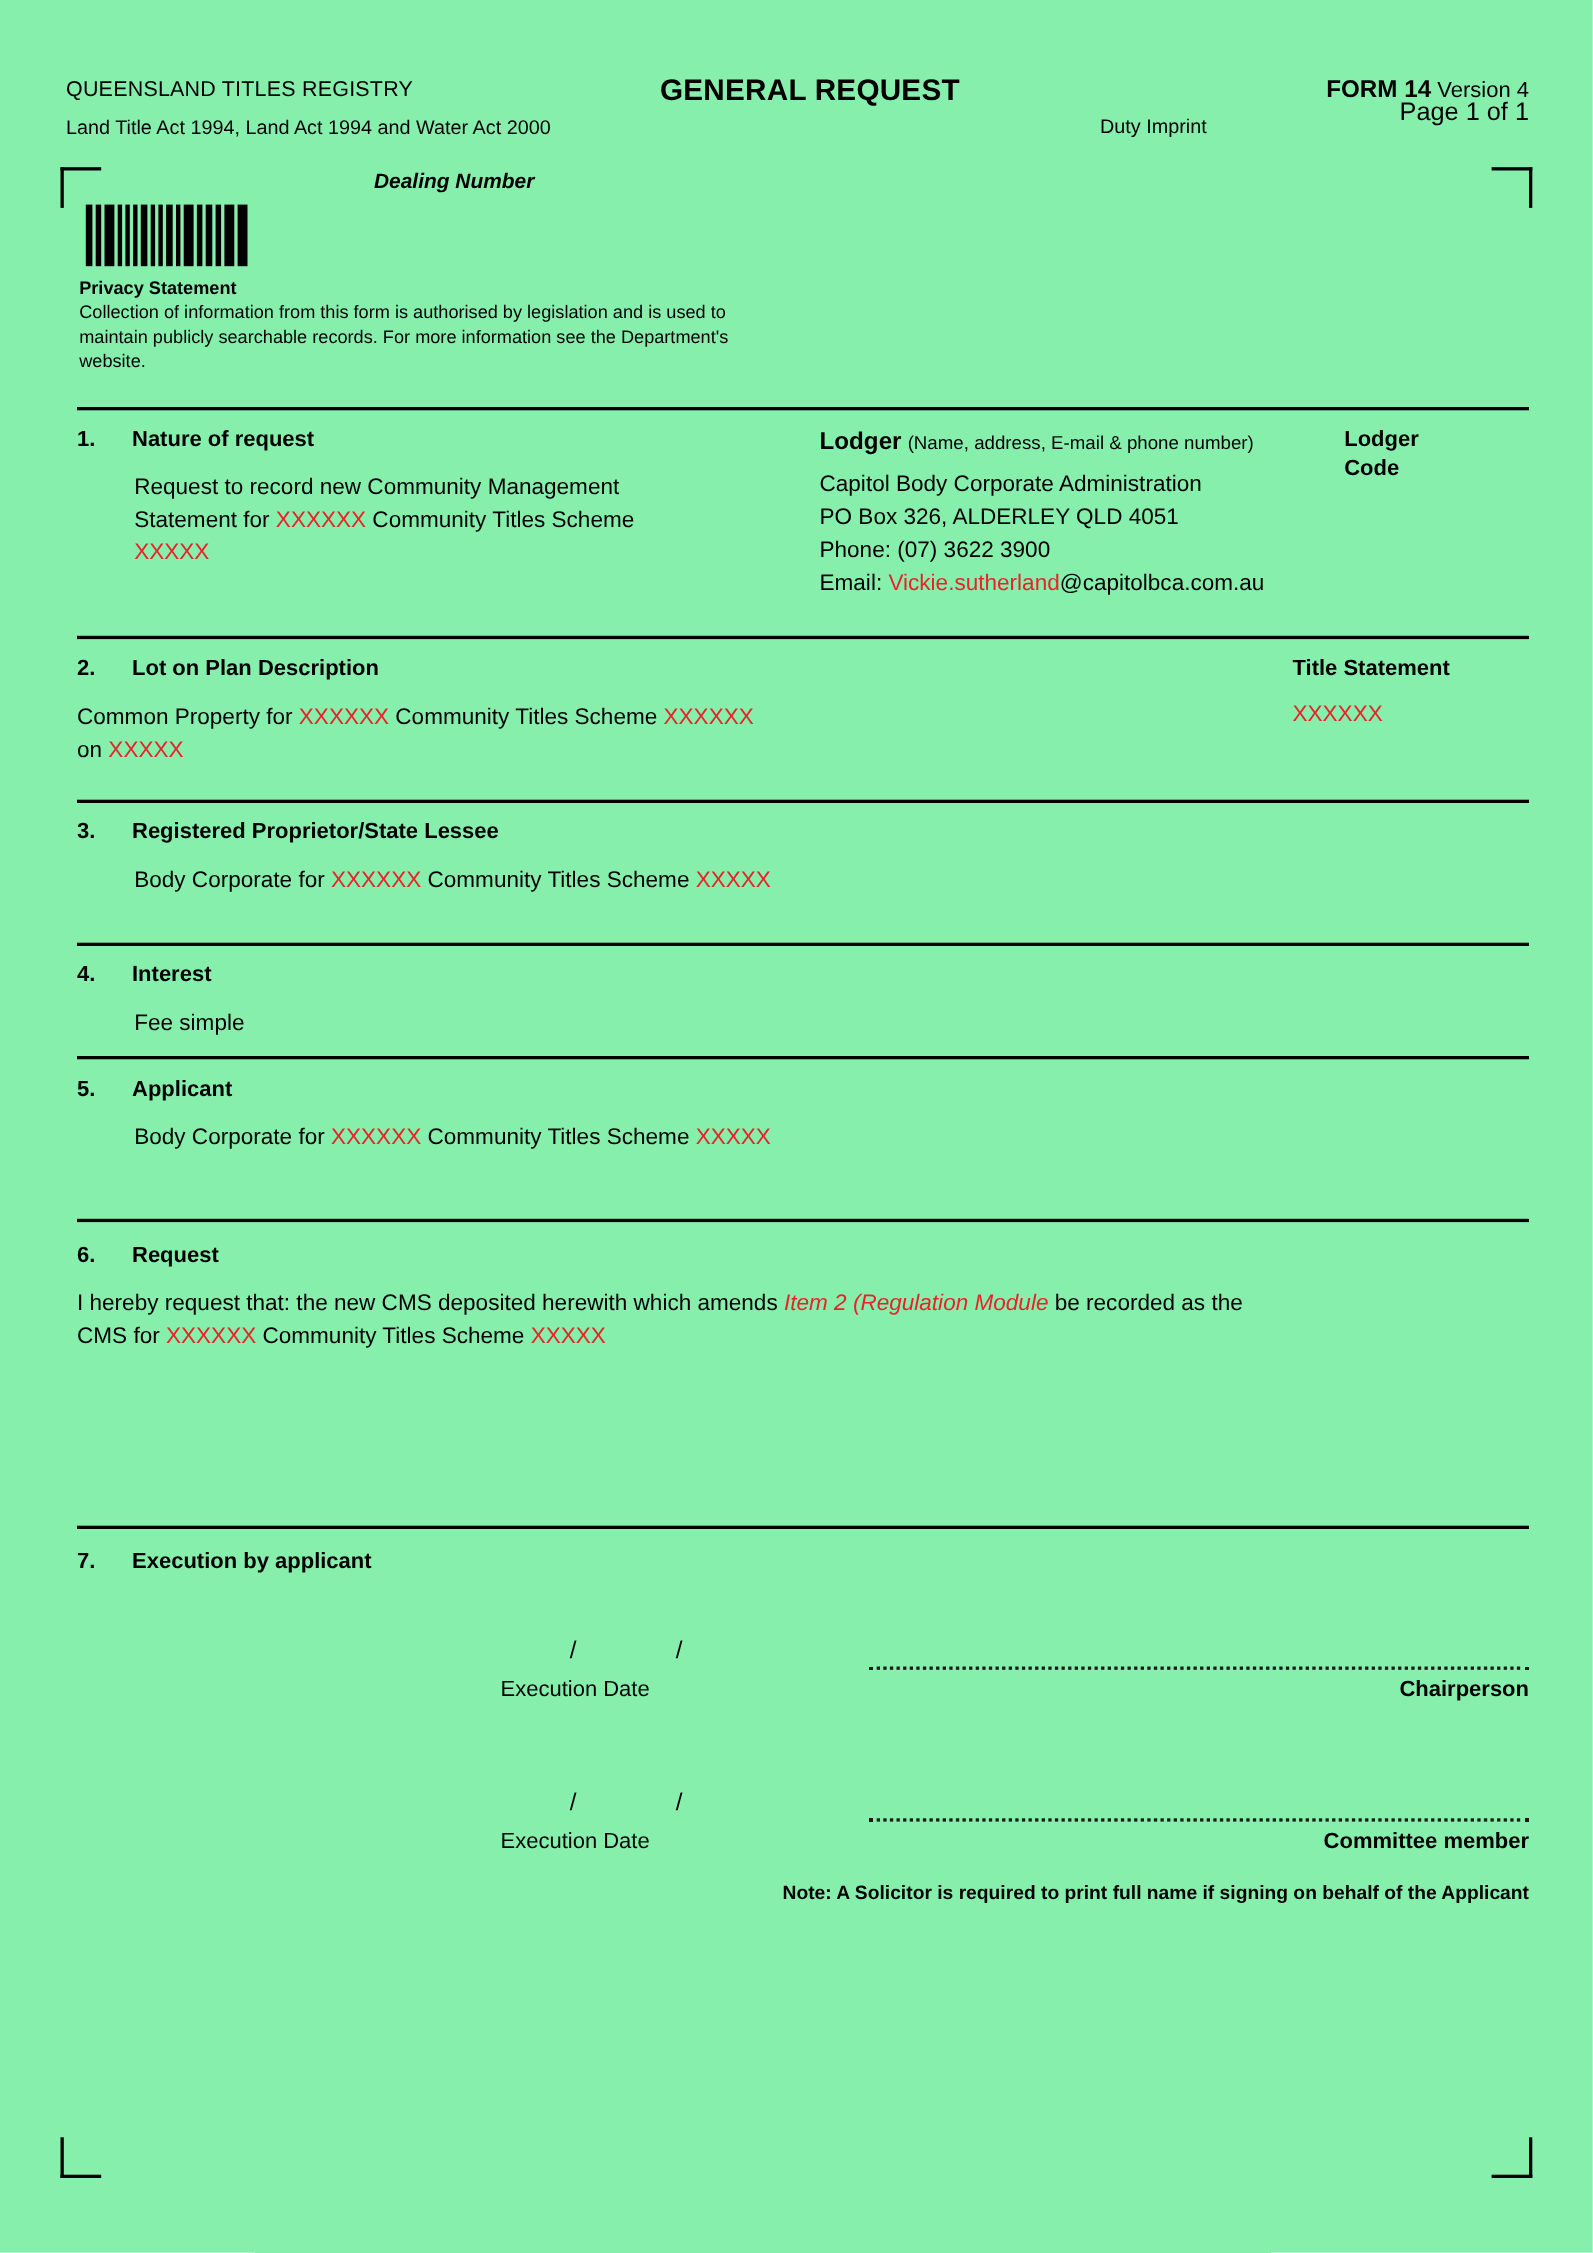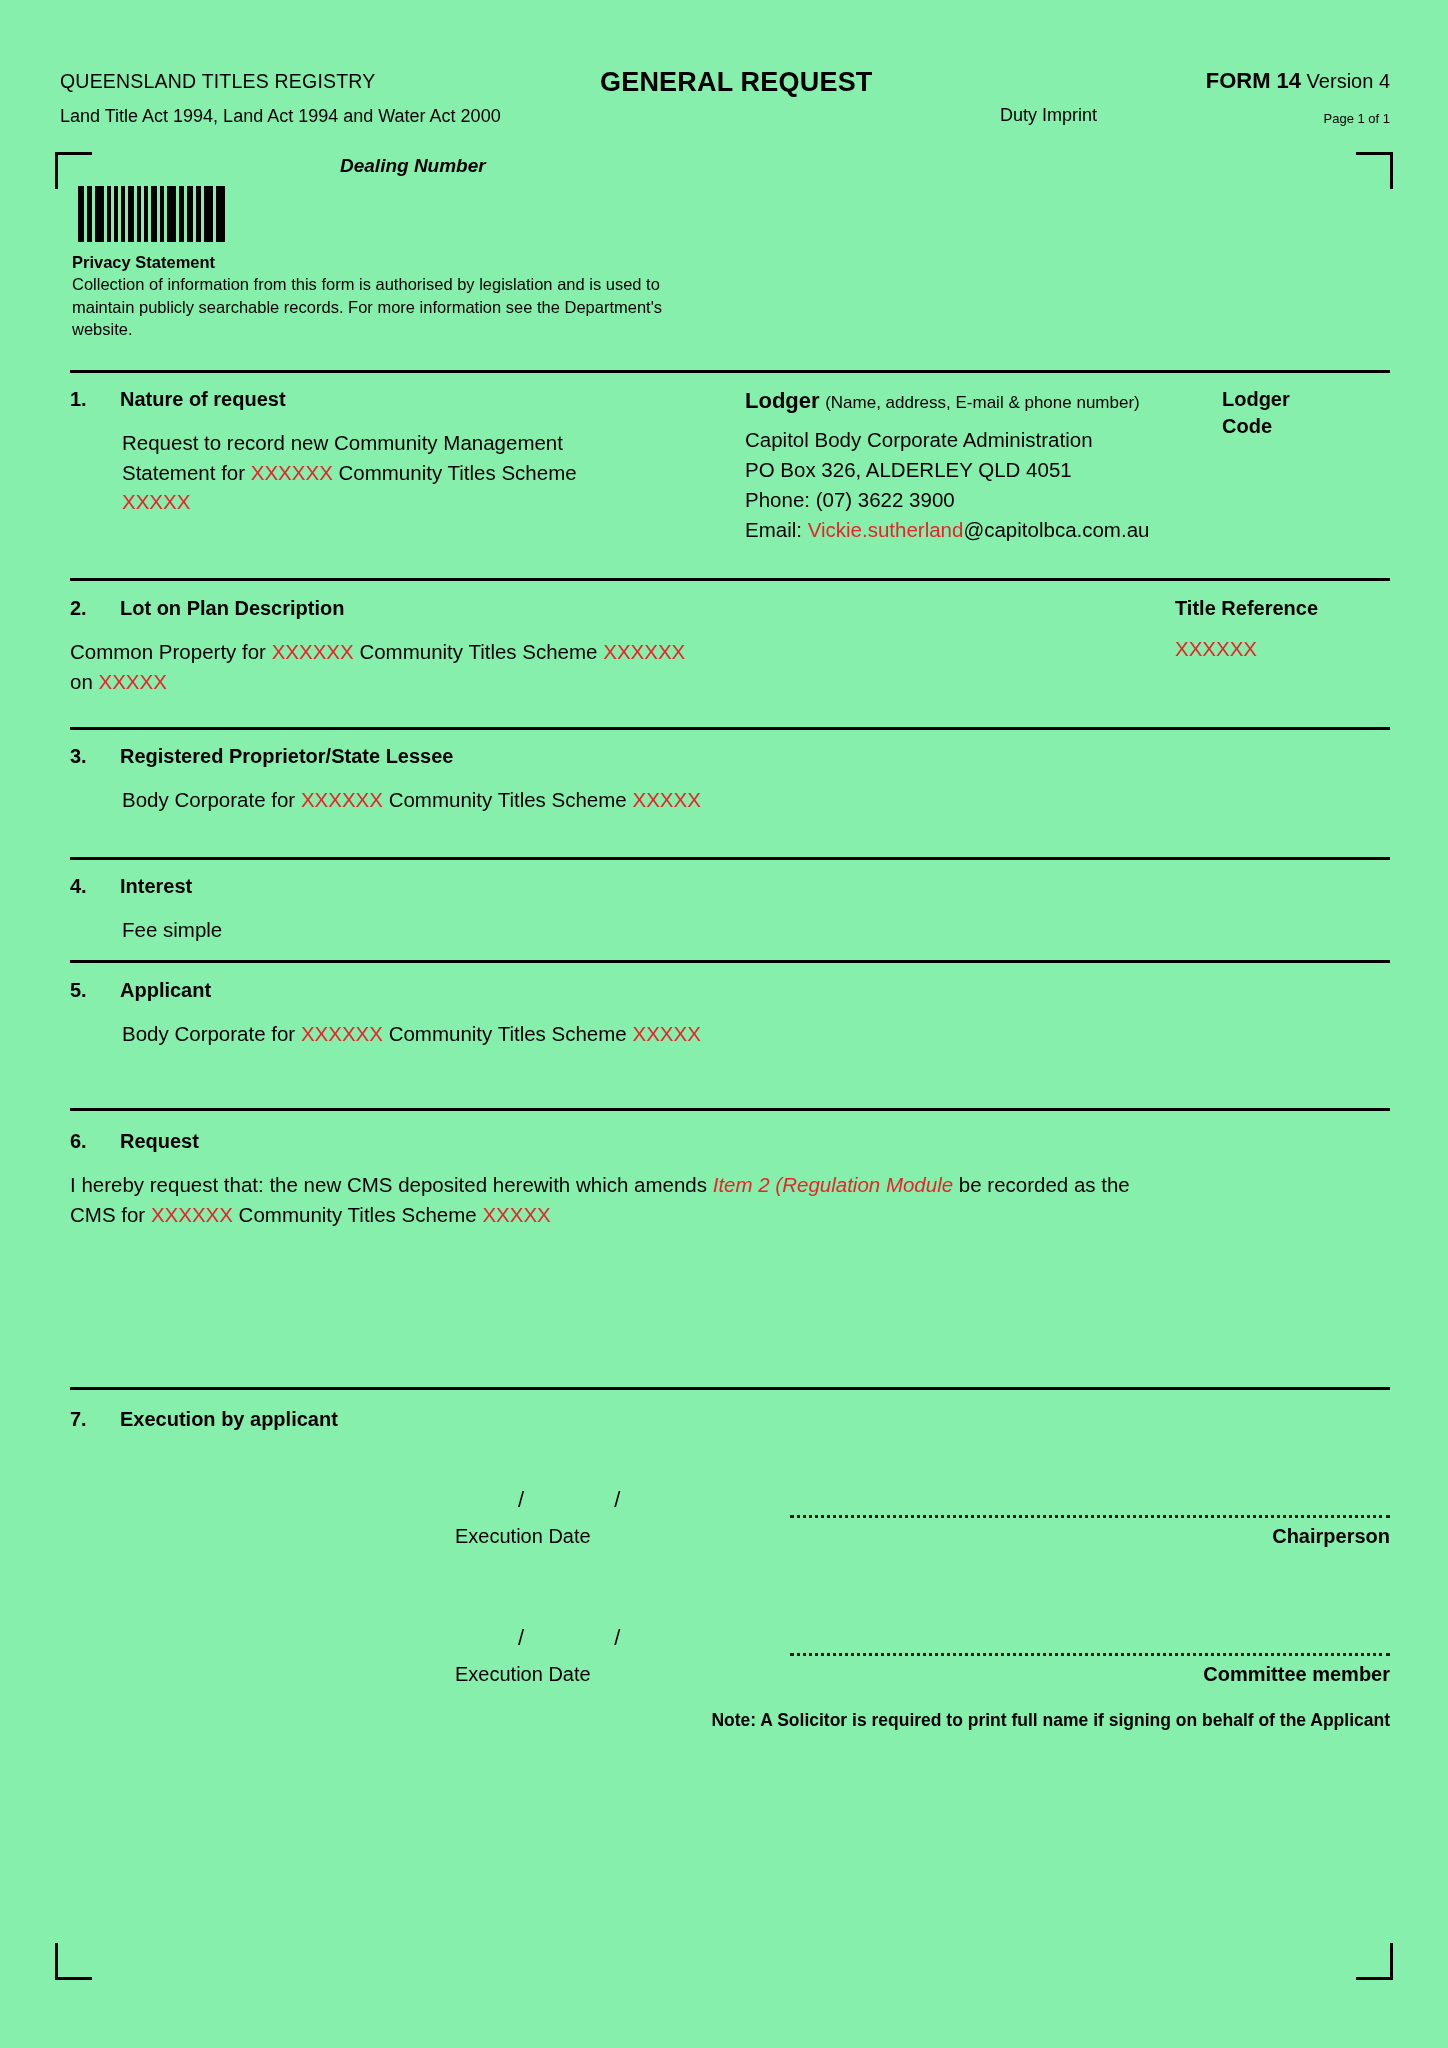--- a/index.html
+++ b/index.html
@@ -64,22 +64,22 @@
     right: 0;
     top: -2px;
     font-size: 20px;
     white-space: nowrap;
     text-align: right;
   }
   .hdr-form .fnum { font-weight: bold; font-size: 22px; }
   .hdr-page {
     position: absolute;
     right: 0;
-    top: 41px;
-    font-size: 13px;
+    top: 18px;
+    font-size: 23px;
     white-space: nowrap;
     text-align: right;
   }
 
   
   .crop {
     position: absolute;
     width: 34px;
     height: 34px;
   }
@@ -319,21 +319,21 @@
     <div>Capitol Body Corporate Administration</div>
     <div>PO Box 326, ALDERLEY QLD 4051</div>
     <div>Phone:  (07) 3622 3900</div>
     <div><span>Email: </span><span class="red">Vickie.sutherland</span><span>@capitolbca.com.au</span></div>
   </div>
 
   <div class="rule" style="top:578px;"></div>
 
   <div class="sec-num" style="left:70px; top:597px;">2.</div>
   <div class="sec-title" style="left:120px; top:597px;">Lot on Plan Description</div>
-  <div class="title-ref-head">Title Reference</div>
+  <div class="title-ref-head">Title Statement</div>
   <div class="title-ref-val red">XXXXXX</div>
 
   <div class="body-text" style="left:70px; top:637px;">
     <div class="nowrap"><span>Common Property for </span><span class="red">XXXXXX</span><span> Community Titles Scheme </span><span class="red">XXXXXX</span></div>
     <div class="nowrap"><span>on </span><span class="red">XXXXX</span></div>
   </div>
 
   <div class="rule" style="top:727px;"></div>
 
   <div class="sec-num" style="left:70px; top:745px;">3.</div>

